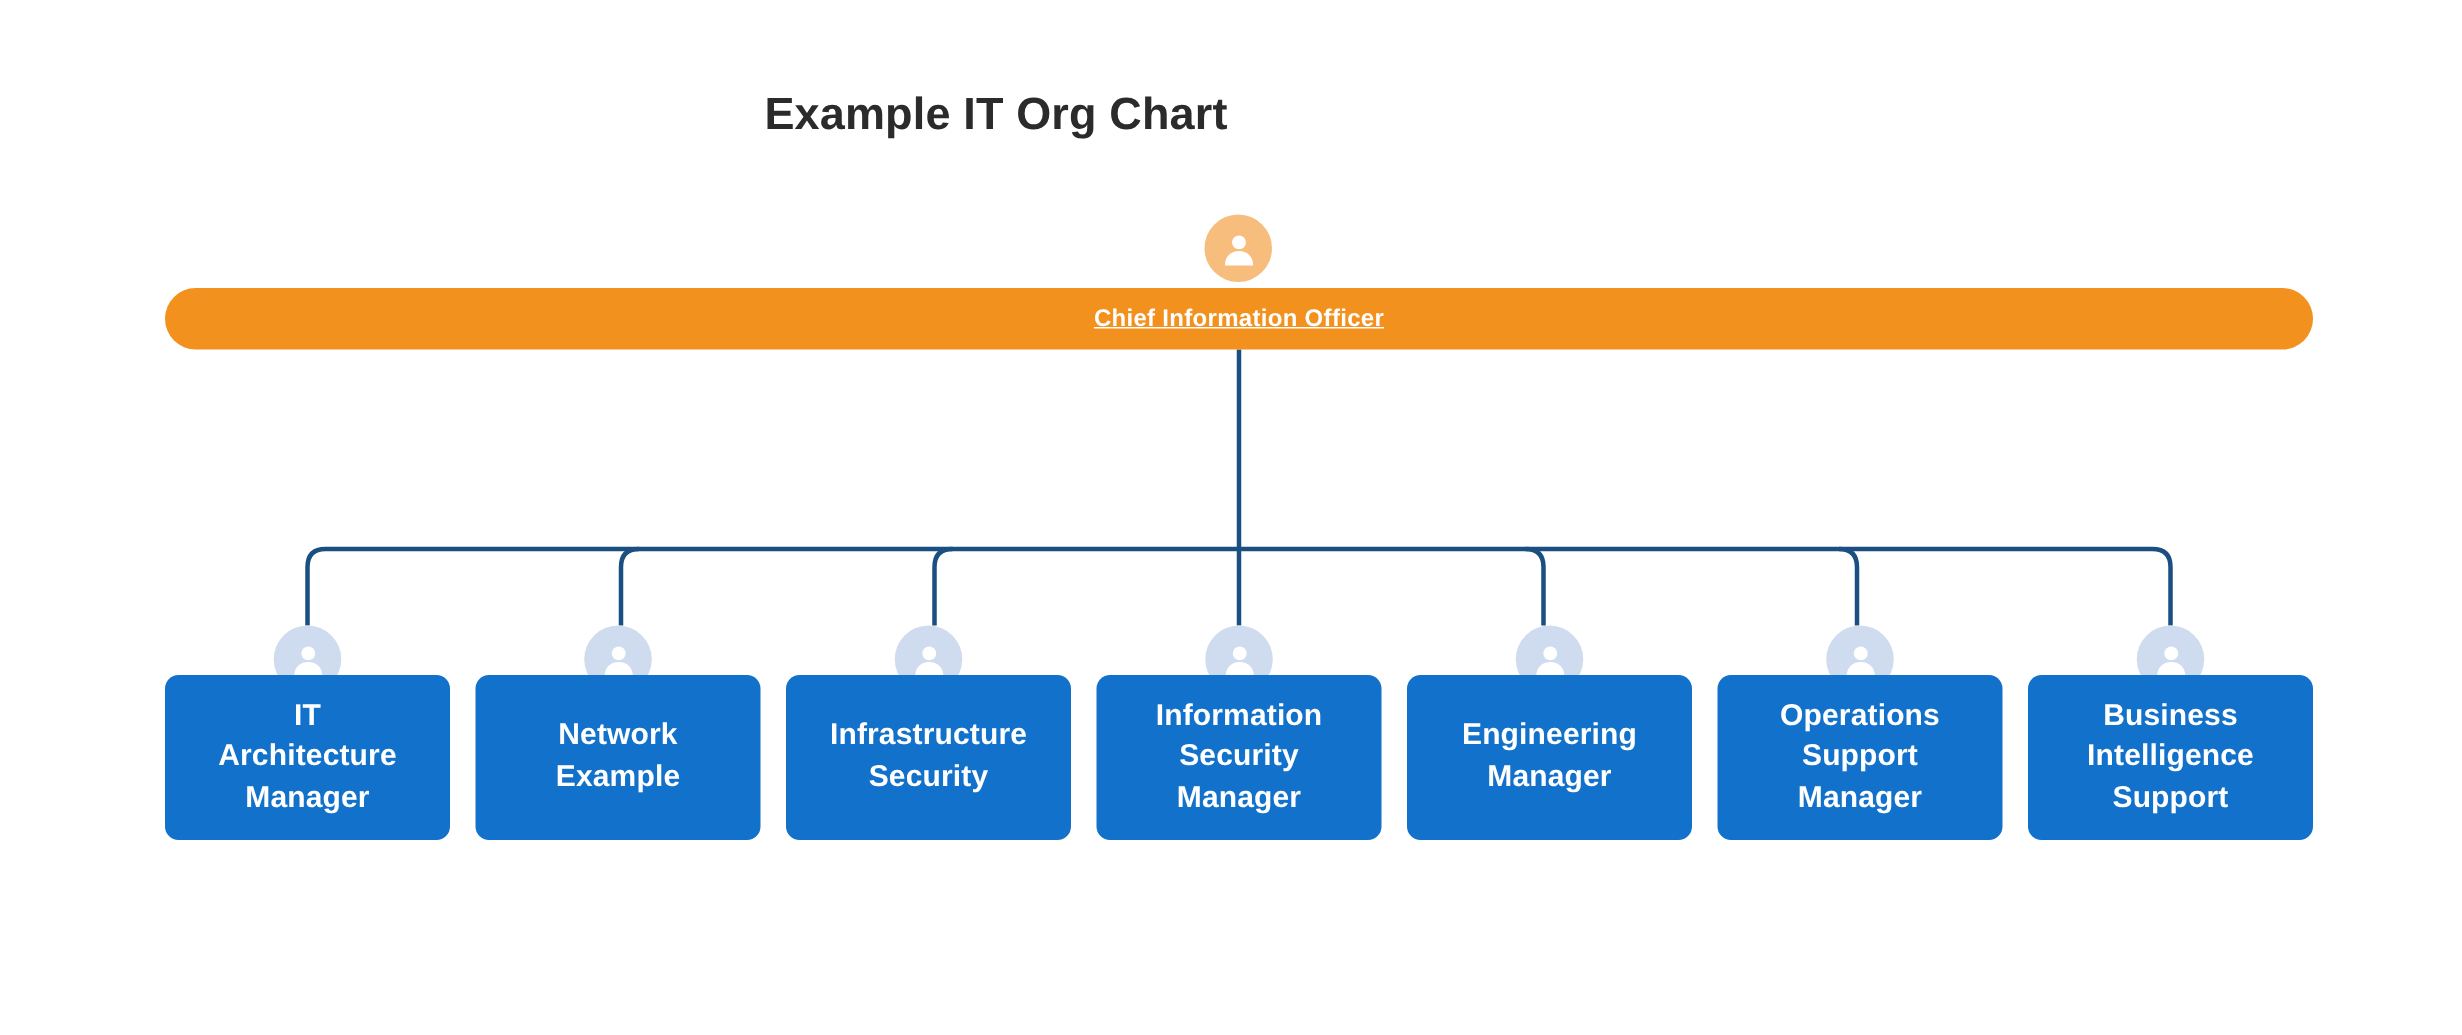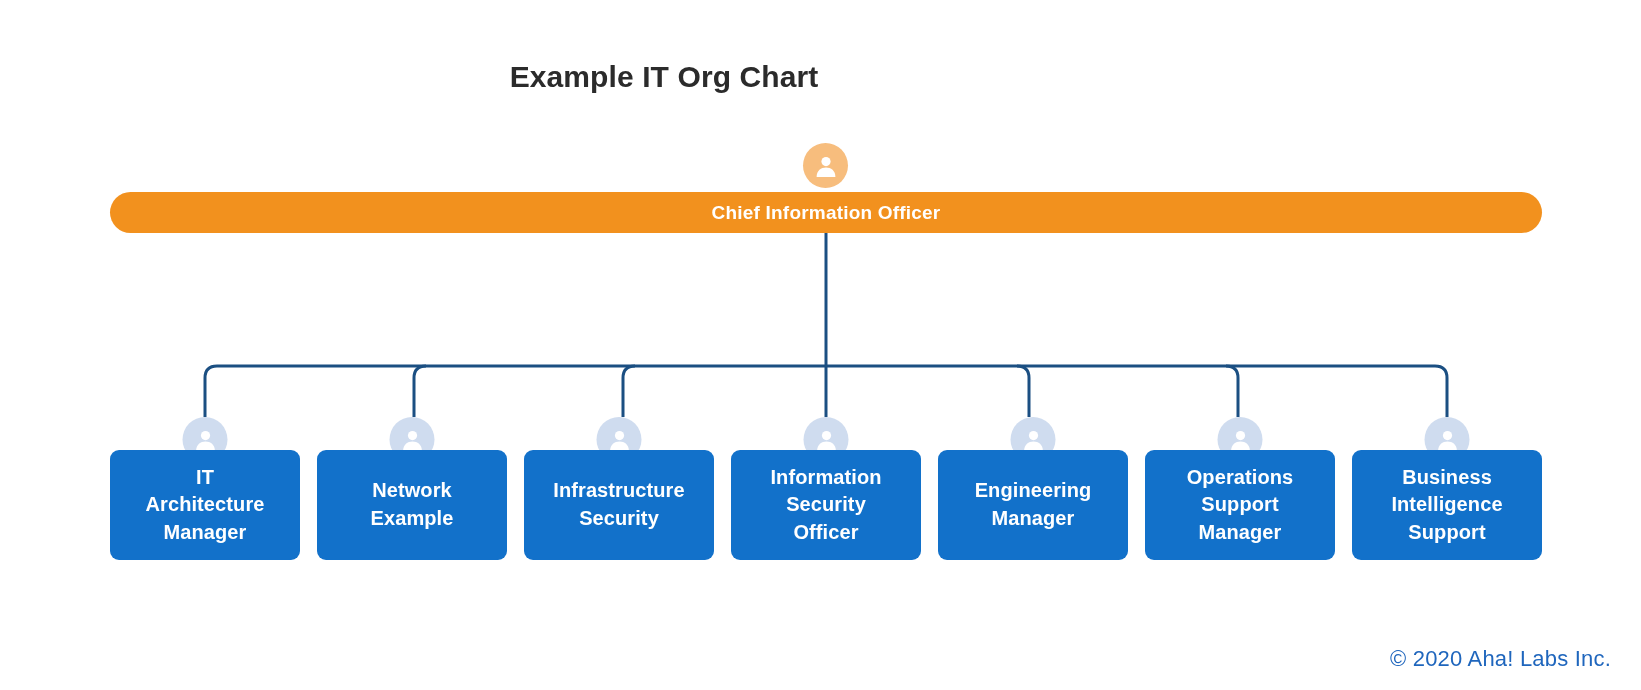--- a/index.html
+++ b/index.html
@@ -51,25 +51,26 @@
     width: 1432px;
     height: 41px;
     background: #f2911e;
     border-radius: 21px;
     display: flex;
     align-items: center;
     justify-content: center;
     box-sizing: border-box;
   }
   #root-label {
-    font-size: 19px;
+    font-size: 16px;
     font-weight: bold;
     color: #ffffff;
     letter-spacing: 0.2px;
     line-height: 1;
+    text-decoration: underline;
   }
   #root-avatar {
     position: absolute;
     left: 803px;
     top: 143px;
     width: 45px;
     height: 45px;
     border-radius: 50%;
     background: #f7bd7d;
     display: flex;
@@ -221,21 +222,21 @@
     <div class="leaf">
       <div class="leaf-avatar">
         <svg width="28" height="28" viewBox="0 0 28 28" aria-hidden="true">
           <circle cx="14" cy="9.6" r="4.6" fill="#ffffff"></circle>
           <path d="M4.6 25 C4.6 18.4 9.1 15.4 14 15.4 C18.9 15.4 23.4 18.4 23.4 25 Z" fill="#ffffff"></path>
         </svg>
       </div>
       <div class="leaf-box">
         <span class="leaf-label">Information
 Security
-Officer</span>
+Manager</span>
       </div>
     </div>
 
     <div class="leaf">
       <div class="leaf-avatar">
         <svg width="28" height="28" viewBox="0 0 28 28" aria-hidden="true">
           <circle cx="14" cy="9.6" r="4.6" fill="#ffffff"></circle>
           <path d="M4.6 25 C4.6 18.4 9.1 15.4 14 15.4 C18.9 15.4 23.4 18.4 23.4 25 Z" fill="#ffffff"></path>
         </svg>
       </div>
@@ -268,15 +269,14 @@
       </div>
       <div class="leaf-box">
         <span class="leaf-label">Business
 Intelligence
 Support</span>
       </div>
     </div>
 
   </div>
 
-  <div id="footer">© 2020 Aha! Labs Inc.</div>
 
 </div>
 
 </body></html>

